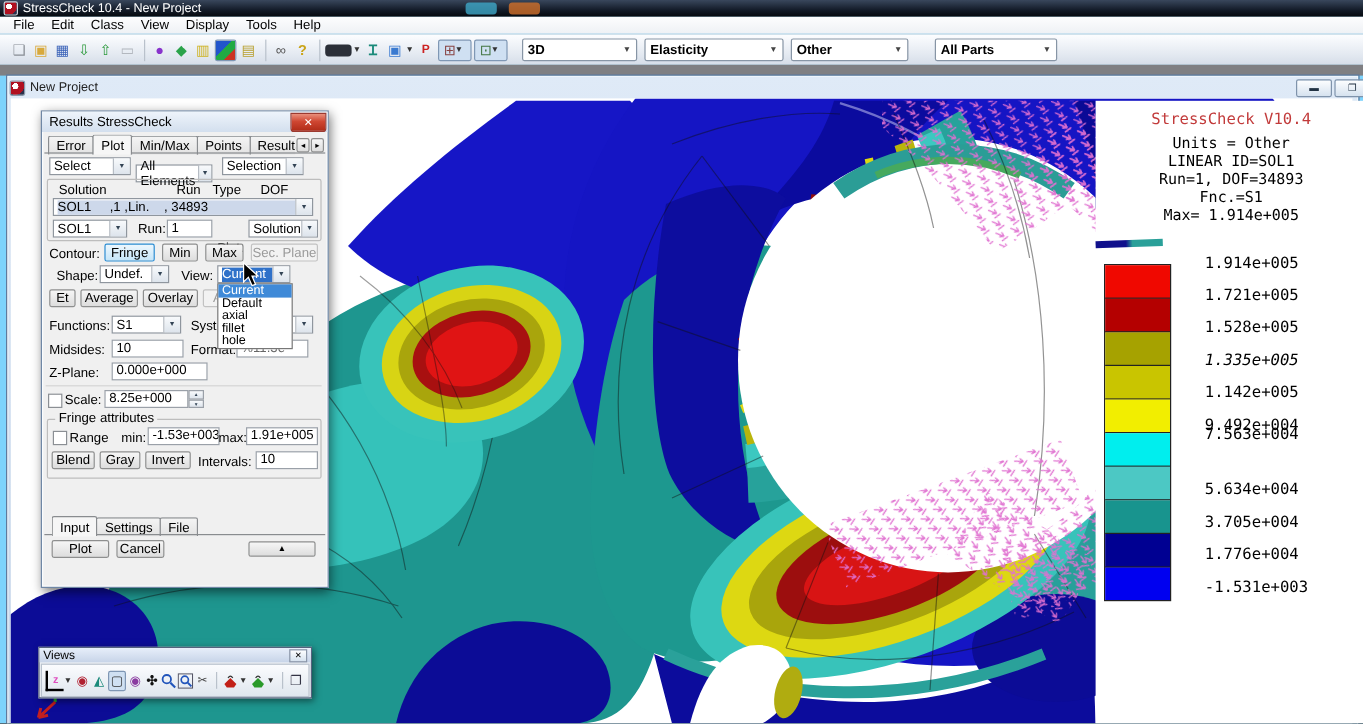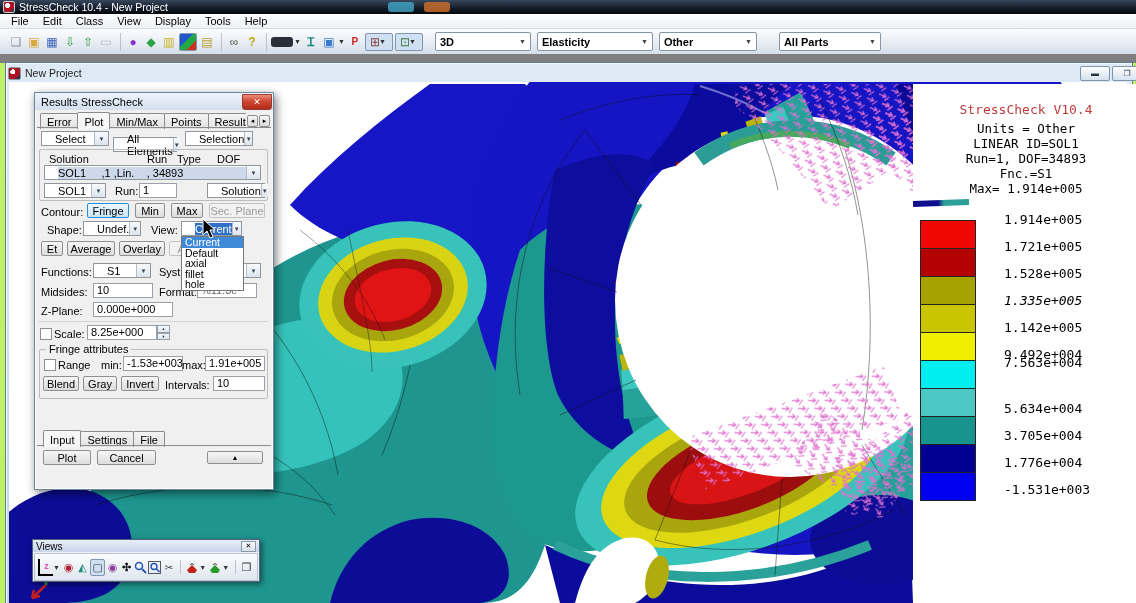--- a/index.html
+++ b/index.html
@@ -1,18 +1,18 @@
 <!DOCTYPE html>
 <html><head>
 <meta charset="utf-8">
 <style>
   html,body{margin:0;padding:0;background:#222;}
   #stage{position:relative;width:1136px;height:603px;overflow:hidden;
          font-family:"Liberation Sans",sans-serif;font-size:11px;color:#000;
-         background:#bef264;user-select:none;}
+         background:#7dd3fc;user-select:none;}
   .abs{position:absolute;}
   
   #titlebar{left:0;top:0;width:1136px;height:14px;
     background:linear-gradient(#39475c,#131b28 60%,#05080d);color:#fff;
     display:flex;align-items:center;padding-left:3px;font-size:10.5px;}
   #titlebar .applogo{width:10px;height:10px;border-radius:2px;margin-right:4px;
     background:radial-gradient(circle at 35% 35%,#fff 0 25%,#b01020 26% 70%,#2a2f4a 71%);
     border:1px solid #cdd3dd;}
   .deskblob{top:2px;width:26px;height:10px;border-radius:3px;opacity:.8;}
   #menubar{left:0;top:14px;width:1136px;height:14px;
@@ -43,21 +43,21 @@
   .winbtn{top:66px;width:28px;height:13px;border:1px solid #7f93ab;border-radius:2px;
     background:linear-gradient(#fdfeff,#d6e2ef);display:flex;align-items:center;justify-content:center;
     font-size:8px;color:#234;}
   #client{left:9px;top:82px;width:1118px;height:521px;background:#fff;overflow:hidden;}
   
   #rpanel{left:913px;top:84px;width:223px;height:519px;background:#fff;}
   #strip{left:913px;top:200px;width:56px;height:6px;
     background:linear-gradient(90deg,#10108c 0 45%,#2aa099 55% 100%);transform:rotate(-2deg);}
   #infoblock{left:928px;top:92px;width:196px;text-align:center;
     font-family:"DejaVu Sans Mono",monospace;font-size:12.5px;line-height:15px;}
-  #infoblock .t{color:#c23b3b;margin-bottom:4px;font-size:13px;margin-top:10px;}
+  #infoblock .t{color:#c23b3b;margin-bottom:4px;font-size:13px;}
   #legendbar{left:920px;top:220px;width:54px;border:1px solid #222;}
   #legendbar div{height:27px;border-bottom:1px solid #222;}
   #legendbar div:last-child{border-bottom:none;}
   .leglab{left:1004px;width:120px;font-family:"DejaVu Sans Mono",monospace;font-size:13px;}
   
   #dlg{left:34px;top:92px;width:238px;height:396px;background:#f0f0f0;
     border:1px solid #6f87a5;box-shadow:2px 3px 9px rgba(0,0,0,.55),inset 0 0 0 1px #fafcfe;z-index:10;}
   #dlgtitle{left:0;top:0;width:238px;height:17px;
     background:linear-gradient(#eef4fb,#d3dfee);display:flex;align-items:center;
     padding-left:6px;font-size:11px;box-sizing:border-box;}
@@ -65,21 +65,21 @@
     background:linear-gradient(#e98f7c,#cf4631 45%,#b02c18);color:#fff;font-size:9px;
     display:flex;align-items:center;justify-content:center;}
   .tabstrip{display:flex;align-items:flex-end;}
   .tab{border:1px solid #898c8f;border-bottom:none;background:linear-gradient(#f4f4f4,#e2e2e2);
     padding:2px 6px 2px;margin-right:-1px;border-radius:2px 2px 0 0;height:11px;}
   .tab.active{background:#f6f6f6;position:relative;padding-top:3px;z-index:2;}
   .tabline{height:1px;background:#898c8f;}
   .fld{background:#fff;border:1px solid #9aa0a8;height:13px;line-height:13px;padding:0 3px;
     box-sizing:content-box;white-space:pre;overflow:hidden;}
   .combo{background:#fff;border:1px solid #8f969e;height:15px;display:flex;align-items:center;
-    justify-content:space-between;padding-left:13px;box-sizing:border-box;}
+    justify-content:space-between;padding-left:3px;box-sizing:border-box;}
   .combo .arr{width:13px;height:13px;background:linear-gradient(#f8fafc,#dde4ec);
     border-left:1px solid #b6bcc4;font-size:6px;display:flex;align-items:center;justify-content:center;color:#345;}
   .btn{border:1px solid #8e8f8f;border-radius:2px;background:linear-gradient(#f6f6f6,#dddddd);
     display:flex;align-items:center;justify-content:center;height:15px;box-sizing:border-box;}
   .btn.blue{border:1px solid #2a8dd4;background:linear-gradient(#ecf7fe,#c6e5f8);}
   .btn.dis{color:#9a9a9a;background:#f2f2f2;border-color:#c2c2c2;}
   .lbl{height:14px;line-height:14px;white-space:nowrap;}
   .cb{width:10px;height:10px;background:#fff;border:1px solid #8b8f94;}
   .grp{border:1px solid #bdbdbd;border-radius:2px;}
   .grpcap{position:absolute;top:-7px;left:6px;background:#f0f0f0;padding:0 3px;}
@@ -432,21 +432,21 @@
     <span class="abs lbl" style="left:130px;top:285px;">Intervals:</span>
     <span class="abs fld" style="left:178px;top:283px;width:44px;">10</span>
 
     <div class="abs tabstrip" style="left:8px;top:337px;">
       <span class="tab active">Input</span>
       <span class="tab">Settings</span>
       <span class="tab">File</span>
     </div>
     <div class="abs tabline" style="left:2px;top:352px;width:234px;"></div>
     <span class="abs btn" style="left:8px;top:357px;width:48px;">Plot</span>
-    <span class="abs btn" style="left:62px;top:357px;width:59px;">Cancel</span>
+    <span class="abs btn" style="left:62px;top:357px;width:40px;">Cancel</span>
     <span class="abs btn" style="left:172px;top:358px;width:56px;height:13px;font-size:7px;">▲</span>
 
     <div id="viewlist" class="abs">
       <div class="sel">Current</div>
       <div>Default</div>
       <div>axial</div>
       <div>fillet</div>
       <div>hole</div>
     </div>
   </div>

